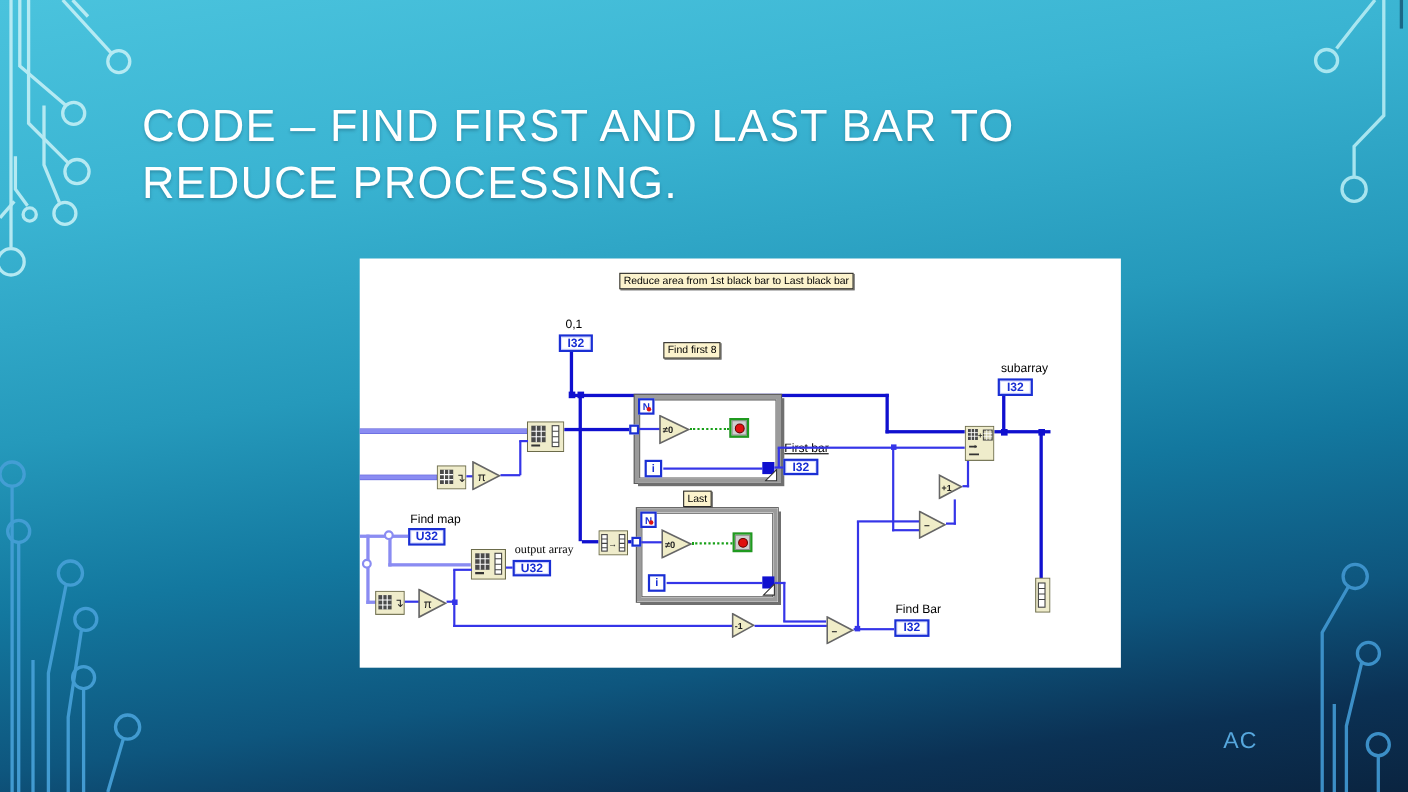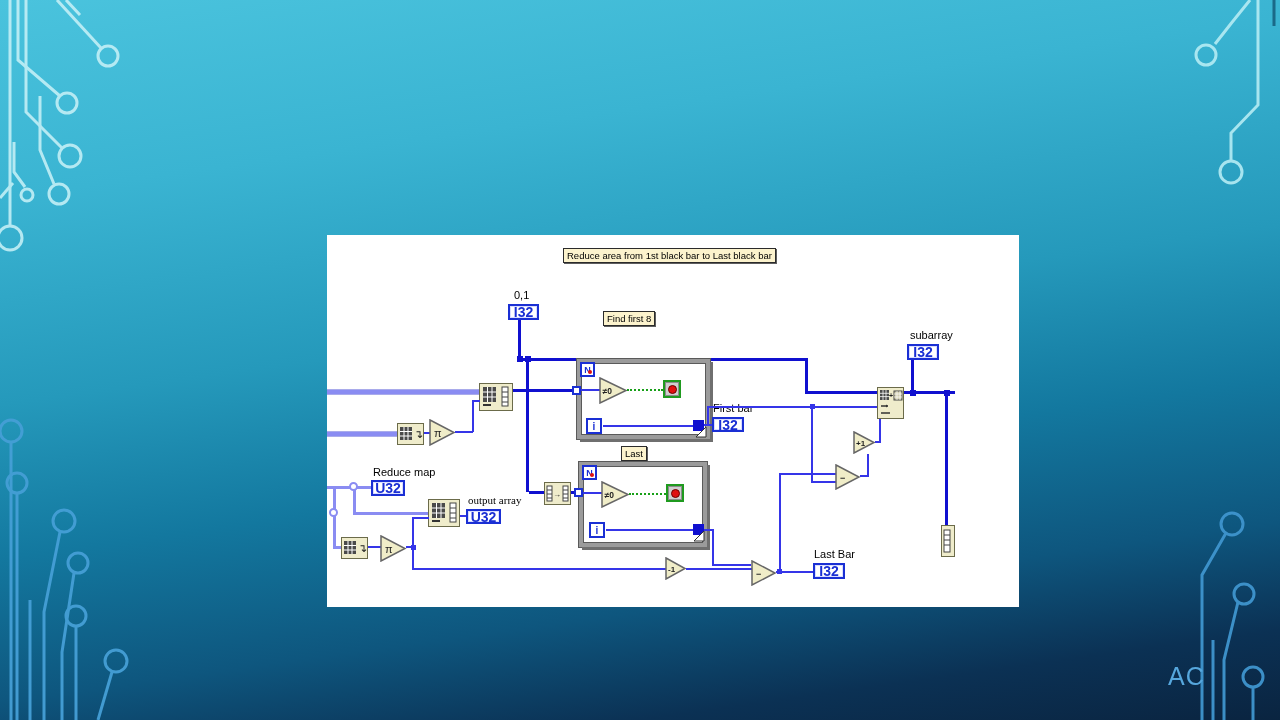--- a/index.html
+++ b/index.html
@@ -3,30 +3,30 @@
 <meta charset="utf-8">
 <style>
   html,body{margin:0;padding:0;background:#222;}
   .slide{position:relative;width:1280px;height:720px;overflow:hidden;
     font-family:"Liberation Sans",sans-serif;
     background:linear-gradient(172deg,#4ac3dd 0%,#3ab4d2 22%,#2599bb 45%,#13789f 62%,#0e567e 78%,#0b3154 90%,#0a2440 100%);}
   .deco{position:absolute;top:0;height:720px;pointer-events:none;}
   .title{position:absolute;left:129px;top:88px;width:960px;color:#ffffff;
     font-size:41px;line-height:1.28;letter-spacing:1px;font-weight:400;
     text-shadow:0 2px 3px rgba(0,20,40,.25);}
-  .footer{position:absolute;left:1168px;top:662px;color:#56a7dd;font-size:25px;letter-spacing:1px;}
+  .footer{position:absolute;left:1112px;top:662px;color:#56a7dd;font-size:21px;letter-spacing:1px;}
 
   
   .panel{position:absolute;left:327px;top:235px;width:692px;height:372px;background:#ffffff;overflow:hidden;}
   .panel *{box-sizing:border-box;}
   .lv-label{position:absolute;font-size:11px;color:#000;white-space:nowrap;}
   .lv-comment{position:absolute;font-size:9.5px;color:#000;background:#fcf3cd;border:1px solid #2b2b2b;
     box-shadow:1px 1px 0 rgba(40,40,40,.75);padding:1px 3px;white-space:nowrap;}
   .lv-term{position:absolute;border:2px solid #1a2fd4;background:#fff;color:#1a2fd4;
-    font-size:14px;font-weight:bold;display:flex;align-items:center;justify-content:center;
+    font-size:11px;font-weight:bold;display:flex;align-items:center;justify-content:center;
     box-shadow:inset 0 0 0 1px #d8dcff;letter-spacing:0;}
   .wire{position:absolute;background:#1010cf;}
   .wire.thin{background:#3535e8;}
   .wire.purple{background:#8a8cf2;}
   .wire.lav{background:#8a8cf2;box-shadow:0 0 0 .5px #5558d8;}
   .gwire{position:absolute;height:0;border-top:2px dotted #18a018;}
   .dot{position:absolute;width:6px;height:6px;background:#1010cf;}
   .dot.sm{width:5px;height:5px;background:#3535e8;}
   .pring{position:absolute;width:9px;height:9px;border:2px solid #8a8cf2;background:#fff;border-radius:50%;}
   .lv-loop{position:absolute;border:4px solid #9b9b9b;box-shadow:3px 3px 0 #6f6f6f,0 0 0 1px #5a5a5a,inset 0 0 0 1px #5a5a5a;}
@@ -93,20 +93,21 @@
       <circle cx="92" cy="524" r="11"></circle>
         <path d="M86,533 L62,575 V720"></path>
       <circle cx="104" cy="594" r="10"></circle>
         <path d="M98,602 L84,660 V720"></path>
       <circle cx="113" cy="677" r="10"></circle>
         <path d="M113,688 V720"></path>
       <path d="M73,720 V640"></path>
     </g>
   </svg>
 
+  <div class="title">CODE – FIND FIRST AND LAST BAR TO REDUCE PROCESSING.</div>
   <div class="footer">AC</div>
 
   <div class="panel">
 
     <div class="lv-comment" style="left:236px;top:13px;">Reduce area from 1st black bar to Last black bar</div>
     <div class="lv-comment" style="left:276px;top:76px;">Find first 8</div>
     <div class="lv-comment" style="left:294px;top:211px;">Last</div>
 
     <div class="wire lav" style="left:0;top:155px;width:152px;height:4px;"></div>
     <div class="wire lav" style="left:0;top:197px;width:70px;height:4px;"></div>
@@ -174,21 +175,21 @@
       </div>
     <div class="i-term" style="left:259px;top:183px;">
         <span>i</span>
       </div>
     <div class="wire thin" style="left:276px;top:190px;width:90px;height:2px;"></div>
     <div class="tunnel-out" style="left:366px;top:185px;"></div>
     <svg class="lv-node" style="left:368px;top:191px;" width="12" height="12">
       <polygon points="11,1 11,11 1,11" fill="#fff" stroke="#333"></polygon>
     </svg>
 
-    <div class="lv-label" style="left:386px;top:167px;">First bar</div>
+    <div class="lv-label" style="left:386px;top:167px;text-decoration:underline;">First bar</div>
     <div class="lv-term" style="left:385px;top:182px;width:32px;height:15px;">I32</div>
     <div class="wire thin" style="left:377px;top:189px;width:8px;height:2px;"></div>
     <div class="wire thin" style="left:380px;top:172px;width:2px;height:18px;"></div>
     <div class="wire thin" style="left:380px;top:171px;width:170px;height:2px;"></div>
     <div class="dot sm" style="left:483px;top:169px;"></div>
     <div class="wire thin" style="left:484px;top:172px;width:2px;height:76px;"></div>
     <div class="wire thin" style="left:484px;top:246px;width:25px;height:2px;"></div>
 
     <div class="lv-loop" style="left:252px;top:227px;width:128px;height:85px;"></div>
     <div class="n-icon" style="left:255px;top:230px;">
@@ -216,21 +217,21 @@
 
     <svg class="lv-node" style="left:217px;top:247px;" width="27" height="23">
       <rect x="0.5" y="0.5" width="26" height="22" fill="#efeccb" stroke="#6b6b4a"></rect>
       <rect x="3" y="4" width="5" height="15" fill="#fff" stroke="#444"></rect>
       <path d="M3,8 h5 M3,12 h5 M3,16 h5" stroke="#444" stroke-width="1"></path>
       <text x="9" y="15" font-size="8" fill="#222">→</text>
       <rect x="19" y="4" width="5" height="15" fill="#fff" stroke="#444"></rect>
       <path d="M19,8 h5 M19,12 h5 M19,16 h5" stroke="#444" stroke-width="1"></path>
     </svg>
 
-    <div class="lv-label" style="left:46px;top:231px;">Reduce map</div>
+    <div class="lv-label" style="left:46px;top:231px;">Find map</div>
     <div class="lv-term" style="left:44px;top:245px;width:34px;height:16px;">U32</div>
     <div class="wire purple" style="left:0;top:251px;width:44px;height:3px;"></div>
     <div class="wire purple" style="left:26px;top:251px;width:3px;height:29px;"></div>
     <div class="wire purple" style="left:26px;top:277px;width:75px;height:3px;"></div>
     <div class="wire purple" style="left:6px;top:251px;width:3px;height:63px;"></div>
     <div class="wire purple" style="left:6px;top:311px;width:9px;height:3px;"></div>
     <div class="pring" style="left:22px;top:247px;"></div>
     <div class="pring" style="left:2px;top:273px;"></div>
 
     <svg class="lv-node" style="left:101px;top:264px;" width="32" height="28">
@@ -270,21 +271,21 @@
     <div class="wire thin" style="left:359px;top:333px;width:66px;height:2px;"></div>
     <div class="wire thin" style="left:377px;top:294px;width:10px;height:2px;"></div>
     <div class="wire thin" style="left:385px;top:294px;width:2px;height:36px;"></div>
     <div class="wire thin" style="left:385px;top:329px;width:39px;height:2px;"></div>
     <svg class="lv-node" style="left:424px;top:325px;" width="26" height="26">
       <polygon points="1,1 24,13 1,25" fill="#f0edc8" stroke="#666" stroke-width="1.5"></polygon>
       <text x="5" y="17" font-size="9" font-weight="bold" fill="#222">−</text>
     </svg>
     <div class="wire thin" style="left:449px;top:336px;width:37px;height:2px;"></div>
     <div class="dot sm" style="left:450px;top:334px;"></div>
-    <div class="lv-label" style="left:487px;top:313px;">Last Bar</div>
+    <div class="lv-label" style="left:487px;top:313px;">Find Bar</div>
     <div class="lv-term" style="left:486px;top:328px;width:32px;height:16px;">I32</div>
 
     <div class="wire thin" style="left:452px;top:239px;width:2px;height:97px;"></div>
     <div class="wire thin" style="left:452px;top:238px;width:57px;height:2px;"></div>
     <svg class="lv-node" style="left:508px;top:229px;" width="26" height="26">
       <polygon points="1,1 24,13 1,25" fill="#f0edc8" stroke="#666" stroke-width="1.5"></polygon>
       <text x="5" y="17" font-size="9" font-weight="bold" fill="#222">−</text>
     </svg>
     <div class="wire thin" style="left:533px;top:240px;width:9px;height:2px;"></div>
     <div class="wire thin" style="left:540px;top:219px;width:2px;height:23px;"></div>

